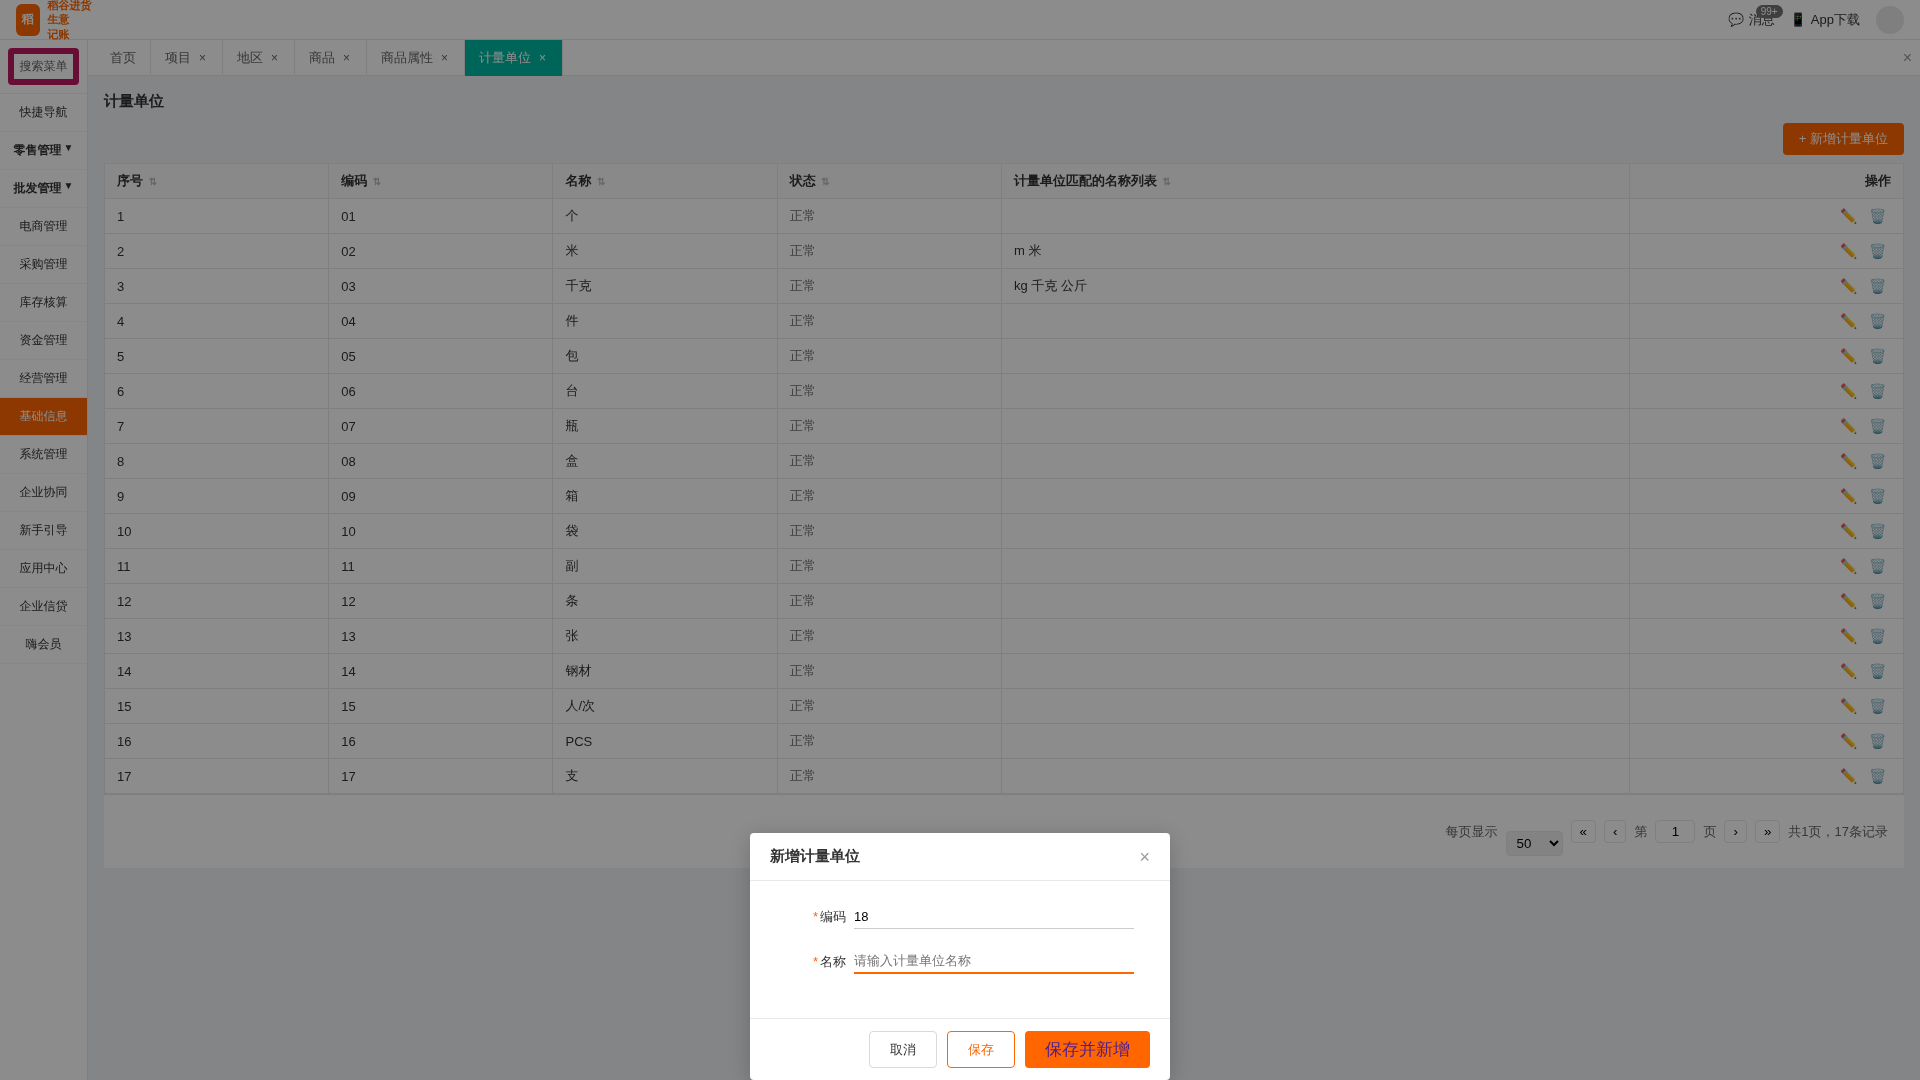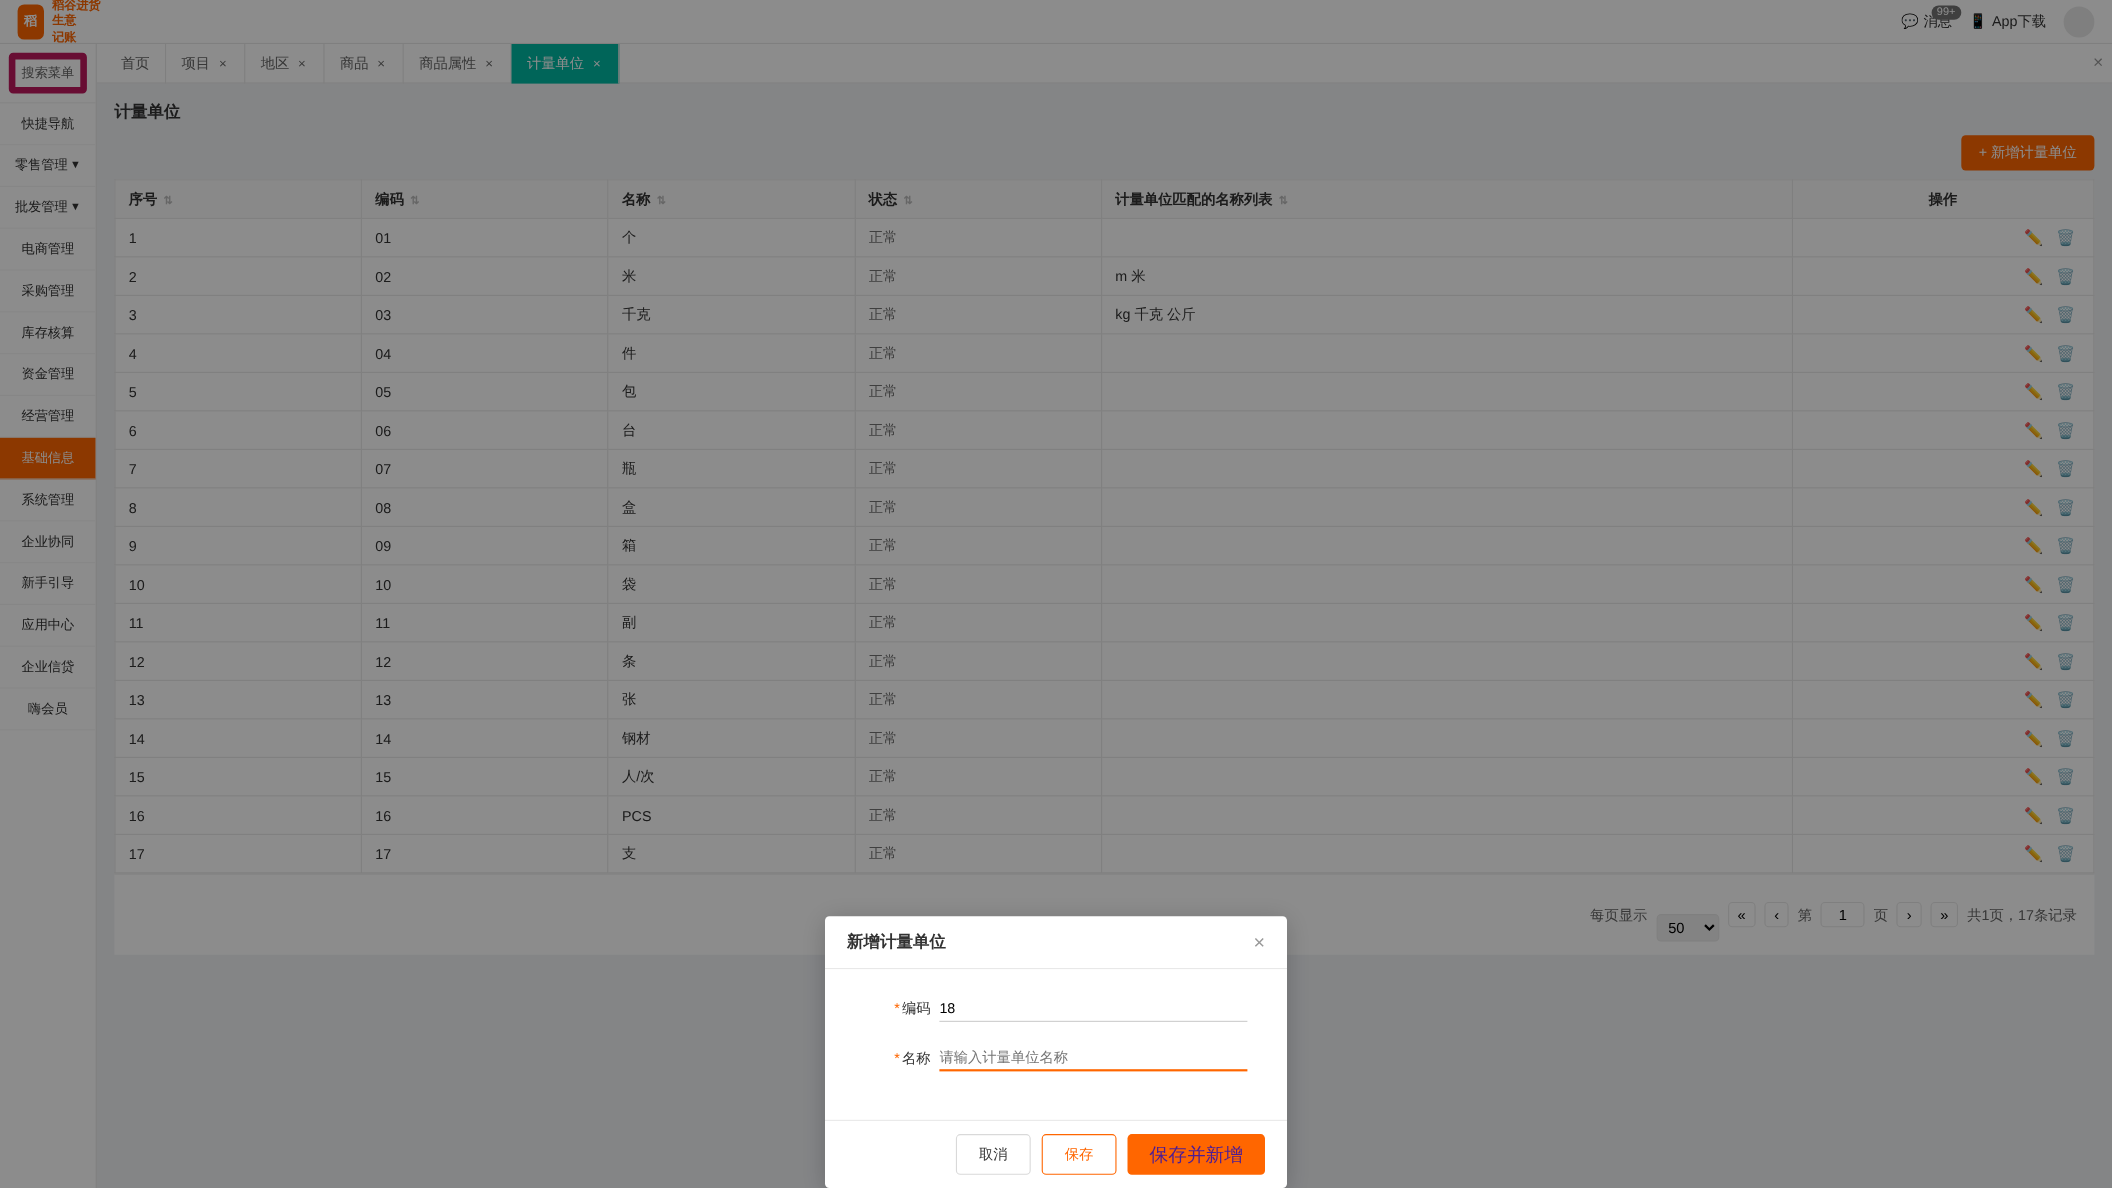--- a/index.html
+++ b/index.html
@@ -20,21 +20,21 @@
 
     
     .body-area { display: flex; flex: 1; overflow: hidden; }
 
     
     .sidebar { width: 88px; background: #fff; border-right: 1px solid #e8e8e8; display: flex; flex-direction: column; overflow-y: auto; flex-shrink: 0; }
     .sidebar-search { padding: 8px; border-bottom: 1px solid #f0f0f0; }
     .sidebar-search-btn { width: 100%; background: none; border: 6px solid #be185d; border-radius: 4px; padding: 4px; cursor: pointer; font-size: 12px; color: #666; text-align: center; }
     .sidebar-item { padding: 10px 8px; cursor: pointer; text-align: center; font-size: 12px; color: #333; border-bottom: 1px solid #f5f5f5; }
     .sidebar-item.active { background: #f60; color: white; }
-    .sidebar-item-with-arrow { display: flex; align-items: center; justify-content: center; gap: 2px; }
+    .sidebar-item-with-arrow { display: flex; align-items: flex-start; justify-content: center; gap: 2px; font-weight: bold; }
 
     
     .main-area { flex: 1; display: flex; flex-direction: column; overflow: hidden; }
 
     
     .tabs-bar { display: flex; align-items: center; background: #fff; border-bottom: 1px solid #e8e8e8; padding: 0 8px; height: 36px; flex-shrink: 0; }
     .tab { display: flex; align-items: center; gap: 6px; padding: 0 14px; height: 36px; cursor: pointer; font-size: 13px; color: #666; border-right: 1px solid #e8e8e8; white-space: nowrap; }
     .tab.active { background: #00b8a2; color: white; }
     .tab-close-btn { background: none; border: none; cursor: pointer; color: inherit; padding: 0 2px; font-size: 12px; }
     .tabs-close-all { margin-left: auto; color: #999; cursor: pointer; font-size: 16px; }
@@ -170,21 +170,21 @@
         </div>
 
         <table class="data-table">
           <thead>
             <tr>
               <th>序号 <span class="sort-icon">⇅</span></th>
               <th>编码 <span class="sort-icon">⇅</span></th>
               <th>名称 <span class="sort-icon">⇅</span></th>
               <th>状态 <span class="sort-icon">⇅</span></th>
               <th>计量单位匹配的名称列表 <span class="sort-icon">⇅</span></th>
-              <th style="text-align:center;">操作</th>
+              <th style="text-align:right;">操作</th>
             </tr>
           </thead>
           <tbody id="table-body">
           <tr>
     <td>1</td>
     <td>01</td>
     <td>个</td>
     <td><span class="status-normal">正常</span></td>
     <td></td>
     <td class="col-actions">

